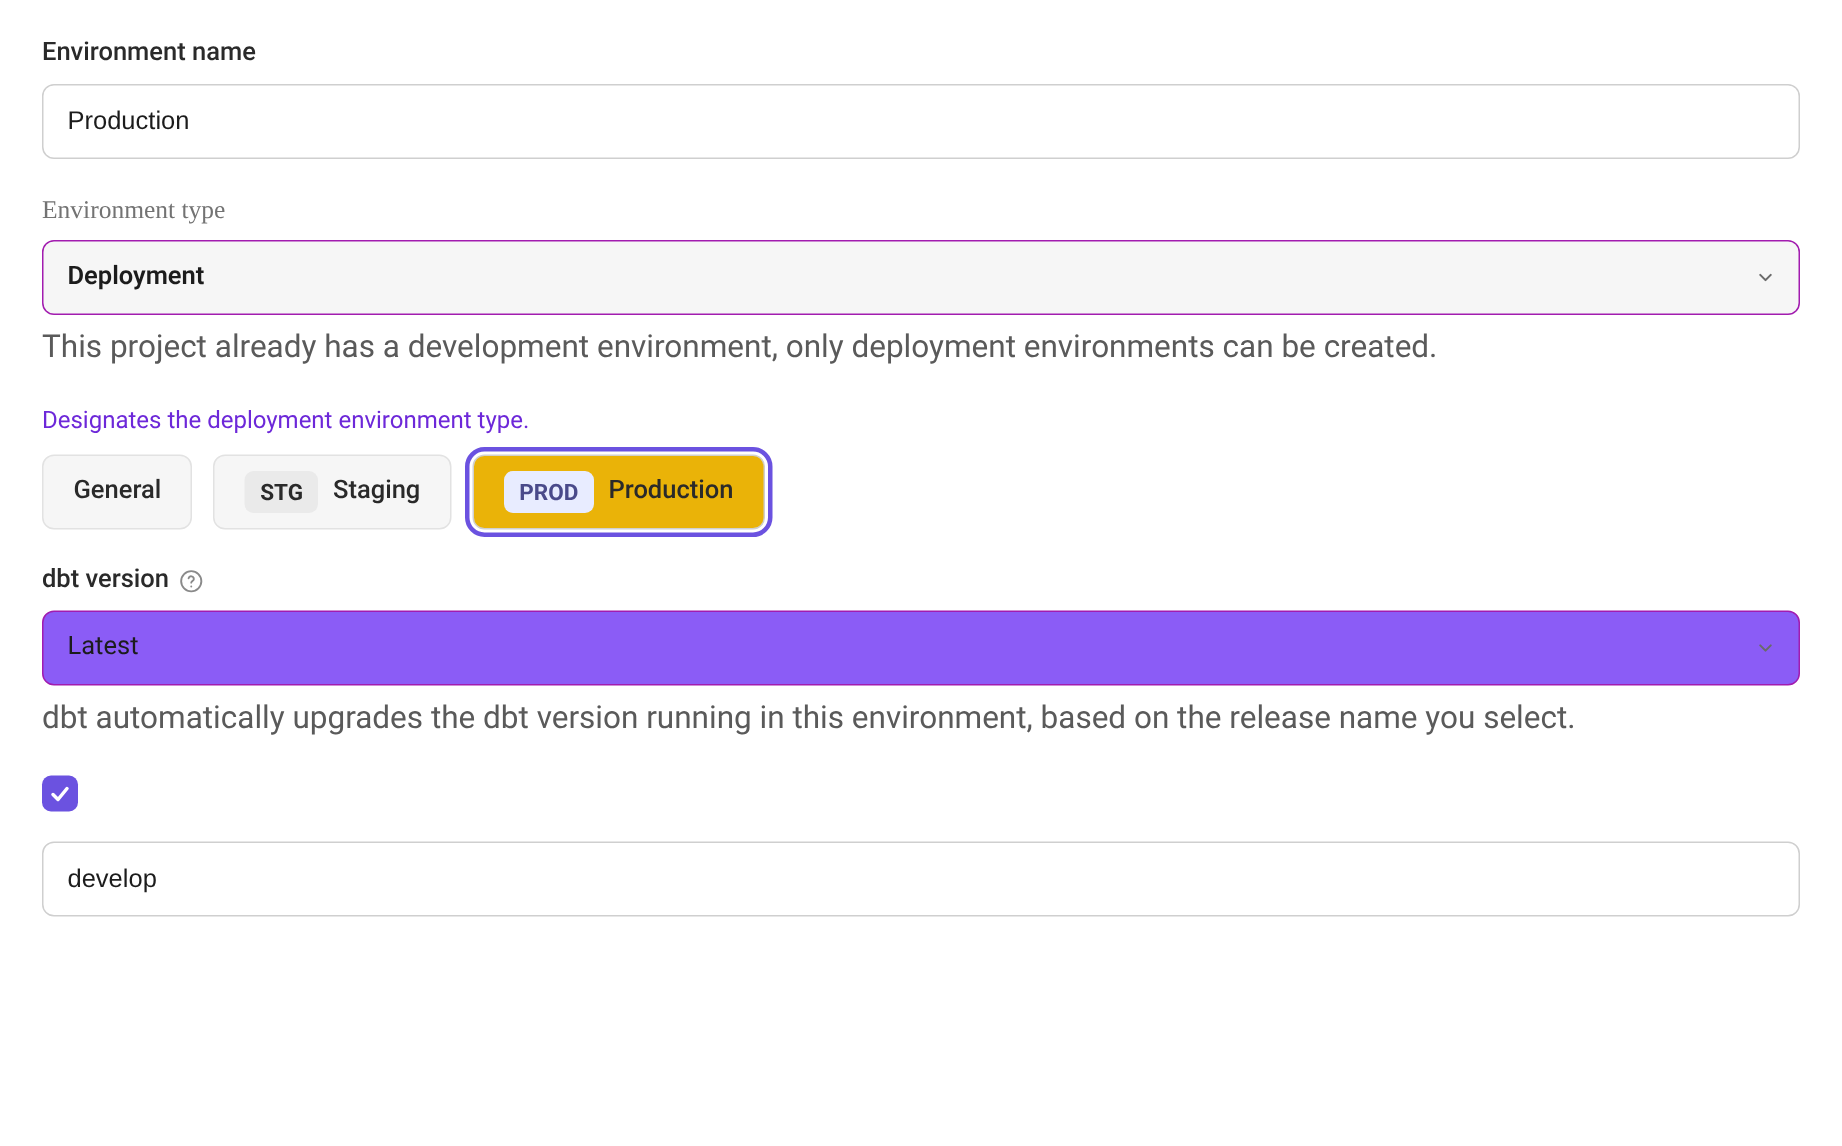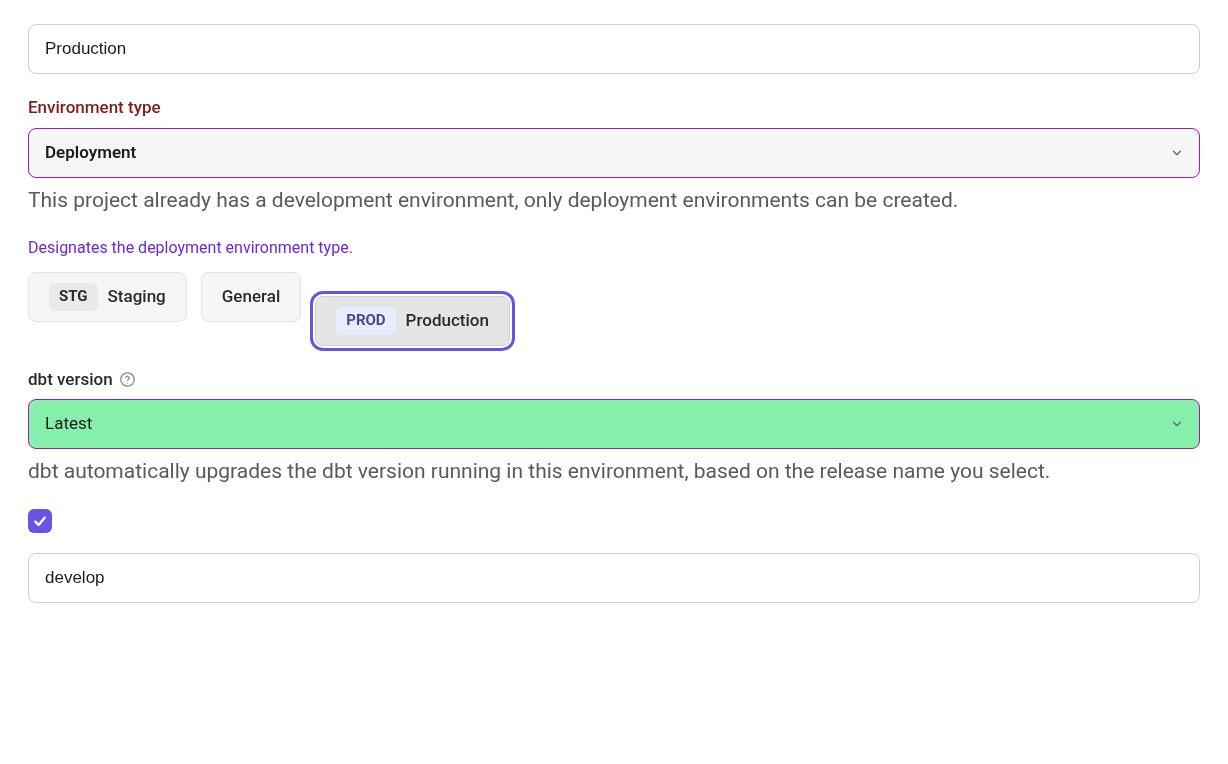--- a/index.html
+++ b/index.html
@@ -14,21 +14,21 @@
   .form-group { margin-bottom: 22px; }
   .label {
     font-size: 17px;
     font-weight: 500;
     color: #2a2a2a;
     margin-bottom: 8px;
     display: flex;
     align-items: center;
     gap: 6px;
   }
-  .label.muted { color: #7f1d1d; }
+  .label.muted { color: #737373; font-family: Liberation Serif, serif; }
   .helper {
     font-size: 21px;
     color: #5a5a5a;
     margin-top: 8px;
   }
   .helper-above {
     font-size: 16px;
     color: #6d28d9;
     margin-bottom: 12px;
     margin-top: 4px;
@@ -55,21 +55,21 @@
     font-size: 17px;
     font-weight: 600;
     color: #1c1c1c;
     background: #f6f6f6;
     border: 1px solid #a21caf;
     border-radius: 8px;
     display: flex;
     align-items: center;
     cursor: pointer;
   }
-  .select.white-bg { background: #86efac; font-weight: 400; align-items: center; }
+  .select.white-bg { background: #8b5cf6; font-weight: 400; align-items: center; }
   .chevron {
     position: absolute;
     right: 16px;
     top: 50%;
     transform: translateY(-50%);
     pointer-events: none;
   }
   .chevron svg { display: block; }
   .radio-group {
     display: flex;
@@ -96,26 +96,25 @@
     justify-content: center;
     height: 28px;
     padding: 0 10px;
     font-size: 15px;
     font-weight: 700;
     border-radius: 6px;
     background: #eaeaea;
     color: #2a2a2a;
   }
   .radio-btn.selected {
-    background: #e5e5e5;
+    background: #eab308;
     border: 1px solid #d0d0d0;
     outline: 3px solid #6b52e0;
     outline-offset: 2px;
     border-radius: 8px;
-    margin-top: 24px;
   }
   .radio-btn.selected .tag {
     background: #e8ecff;
     color: #4a4a8a;
   }
   .help-icon {
     display: inline-flex;
     align-items: center;
     justify-content: center;
     width: 18px;
@@ -144,20 +143,23 @@
   .checkbox-label {
     font-size: 18px;
     font-weight: 500;
     color: #1c1c1c;
   }
 </style>
 </head>
 <body>
 
 <div class="form-group">
+  <div class="label">
+    <span>Environment name</span>
+  </div>
   <input type="text" class="text-input" value="Production" style="">
 </div>
 
 <div class="form-group">
   <div class="label muted">
     <span>Environment type</span>
   </div>
   <div class="select-wrap">
     <div class="select">
       <span>Deployment</span>
@@ -168,25 +170,25 @@
         </svg>
     </span>
   </div>
   <div class="helper">This project already has a development environment, only deployment environments can be created.</div>
 </div>
 
 <div class="form-group">
   <div class="helper-above">Designates the deployment environment type.</div>
   <div class="radio-group">
     <div class="radio-btn">
+      <span>General</span>
+    </div>
+    <div class="radio-btn">
       <span class="tag">STG</span>
       <span>Staging</span>
-    </div>
-    <div class="radio-btn">
-      <span>General</span>
     </div>
     <div class="radio-btn selected">
       <span class="tag">PROD</span>
       <span>Production</span>
     </div>
   </div>
 </div>
 
 <div class="form-group">
   <div class="label">

